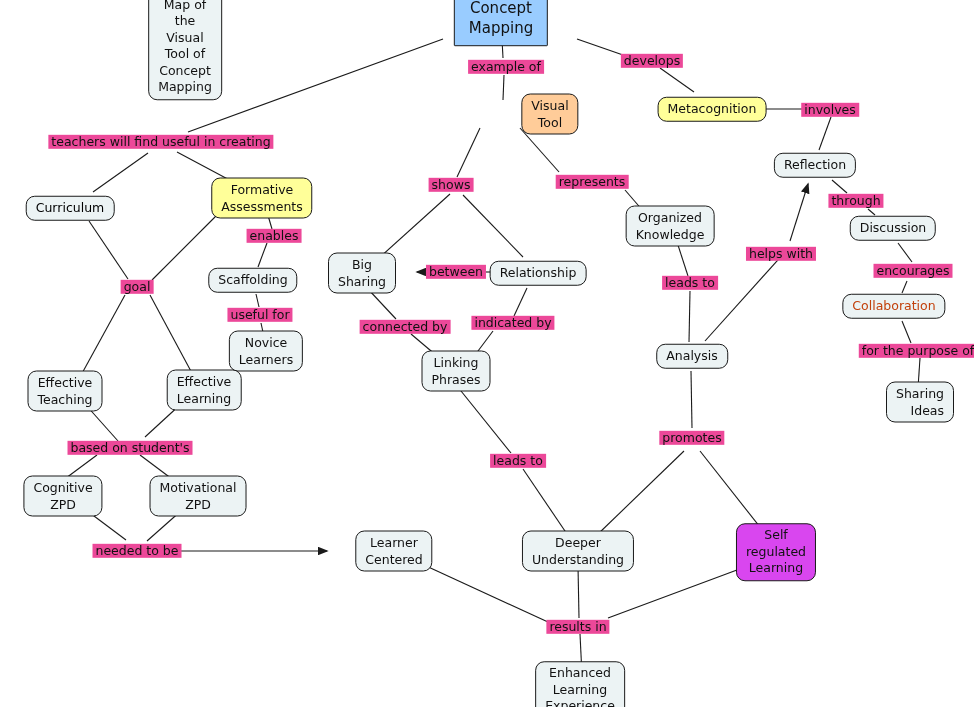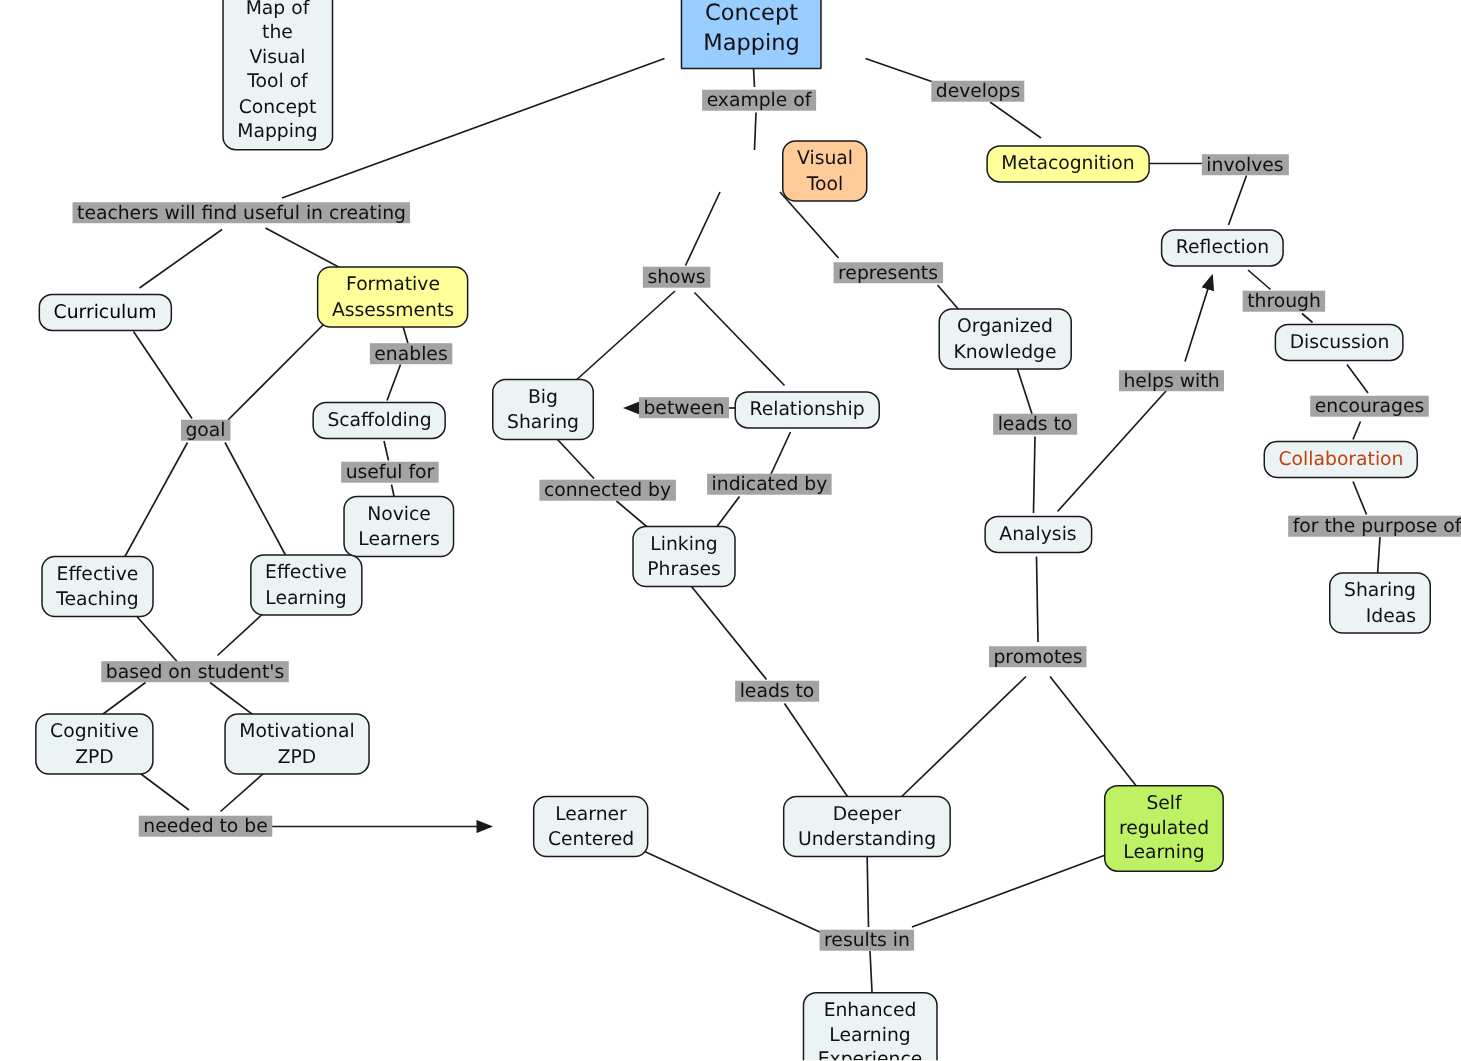--- a/index.html
+++ b/index.html
@@ -3,21 +3,21 @@
 <meta charset="utf-8">
 <style>
   html,body{margin:0;padding:0;background:#ffffff;}
   body{font-family:"DejaVu Sans","Liberation Sans",sans-serif;}
   .canvas{position:relative;width:974px;height:707px;background:#ffffff;overflow:hidden;}
   .edge-layer{position:absolute;left:0;top:0;width:974px;height:707px;z-index:1;}
   .label-layer,.node-layer{position:absolute;left:0;top:0;width:0;height:0;}
   .link-label{
     position:absolute;transform:translate(-50%,-50%);
     z-index:2;white-space:nowrap;
-    font-size:12.5px;color:#111111;background:#a3a3a3;
+    font-size:12.5px;color:#111111;background:#ec4899;
     padding:0 3px;line-height:1.15;
   }
   .node{
     position:absolute;transform:translate(-50%,-50%);
     z-index:3;white-space:pre-line;text-align:center;
     font-size:12.5px;line-height:1.32;color:#111111;
     border:1px solid #1a1a1a;border-radius:9px;
     padding:3px 9px;box-sizing:border-box;
   }
   .node.rect{border-radius:1px;}
@@ -132,16 +132,16 @@
       <div class="node rounded" style="left: 266px; top: 351px; background: rgb(236, 243, 244); border-color: rgb(26, 26, 26); color: rgb(17, 17, 17);">Novice Learners</div>
       <div class="node rounded" style="left: 692px; top: 356px; background: rgb(236, 243, 244); border-color: rgb(26, 26, 26); color: rgb(17, 17, 17);">Analysis</div>
       <div class="node rounded" style="left: 456px; top: 371px; background: rgb(236, 243, 244); border-color: rgb(26, 26, 26); color: rgb(17, 17, 17);">Linking Phrases</div>
       <div class="node rounded" style="left: 65px; top: 391px; background: rgb(236, 243, 244); border-color: rgb(26, 26, 26); color: rgb(17, 17, 17);">Effective Teaching</div>
       <div class="node rounded" style="left: 204px; top: 390px; background: rgb(236, 243, 244); border-color: rgb(26, 26, 26); color: rgb(17, 17, 17);">Effective Learning</div>
       <div class="node rounded" style="left: 920px; top: 402px; background: rgb(236, 243, 244); border-color: rgb(26, 26, 26); color: rgb(17, 17, 17); text-align: right;">Sharing Ideas</div>
       <div class="node rounded" style="left: 63px; top: 496px; background: rgb(236, 243, 244); border-color: rgb(26, 26, 26); color: rgb(17, 17, 17);">Cognitive ZPD</div>
       <div class="node rounded" style="left: 198px; top: 496px; background: rgb(236, 243, 244); border-color: rgb(26, 26, 26); color: rgb(17, 17, 17);">Motivational ZPD</div>
       <div class="node rounded" style="left: 394px; top: 551px; background: rgb(236, 243, 244); border-color: rgb(26, 26, 26); color: rgb(17, 17, 17);">Learner Centered</div>
       <div class="node rounded" style="left: 578px; top: 551px; background: rgb(236, 243, 244); border-color: rgb(26, 26, 26); color: rgb(17, 17, 17);">Deeper Understanding</div>
-      <div class="node rounded" style="left: 776px; top: 552px; background: #bef264; border-color: rgb(26, 26, 26); color: rgb(17, 17, 17);">Self regulated Learning</div>
+      <div class="node rounded" style="left: 776px; top: 552px; background: #d946ef; border-color: rgb(26, 26, 26); color: rgb(17, 17, 17);">Self regulated Learning</div>
       <div class="node rounded" style="left: 580px; top: 690px; background: rgb(236, 243, 244); border-color: rgb(26, 26, 26); color: rgb(17, 17, 17);">Enhanced Learning Experience</div>
     </div>
 </div>
 
 </body></html>

